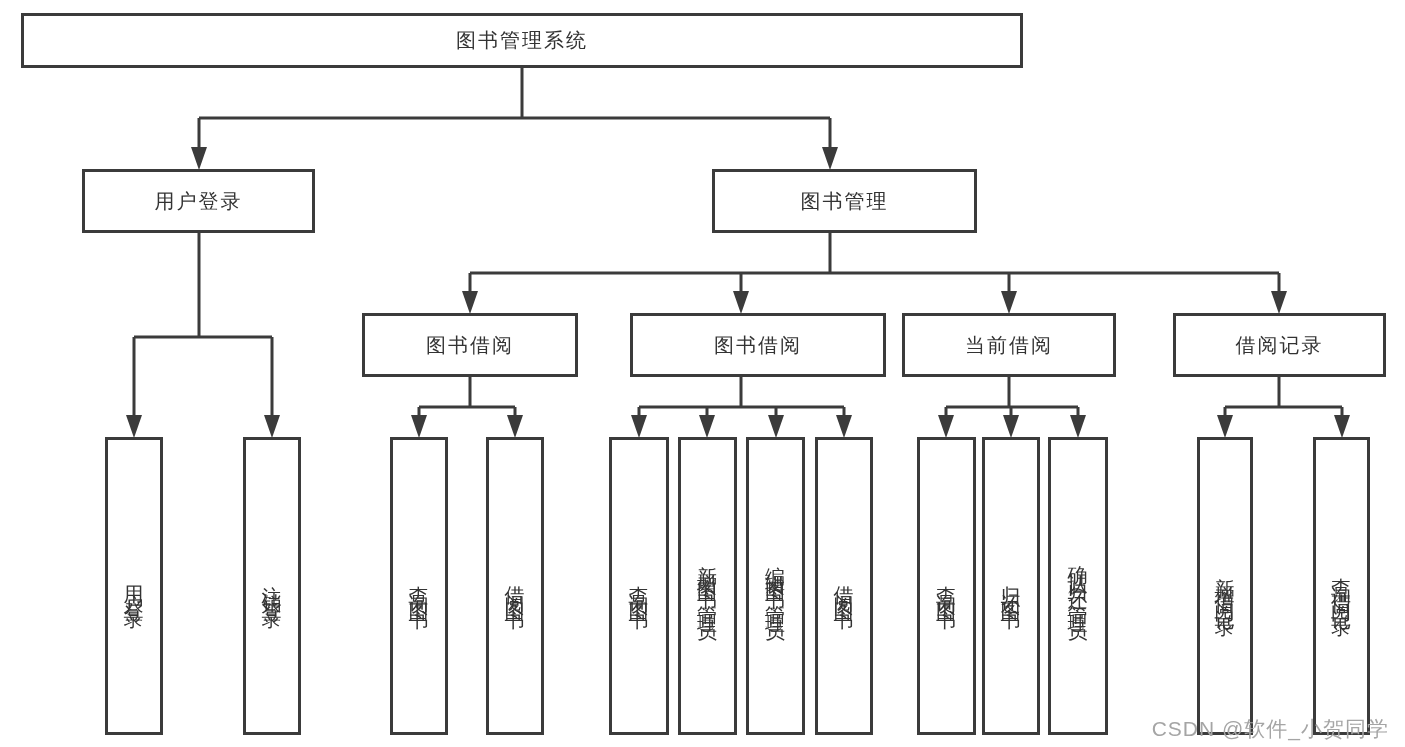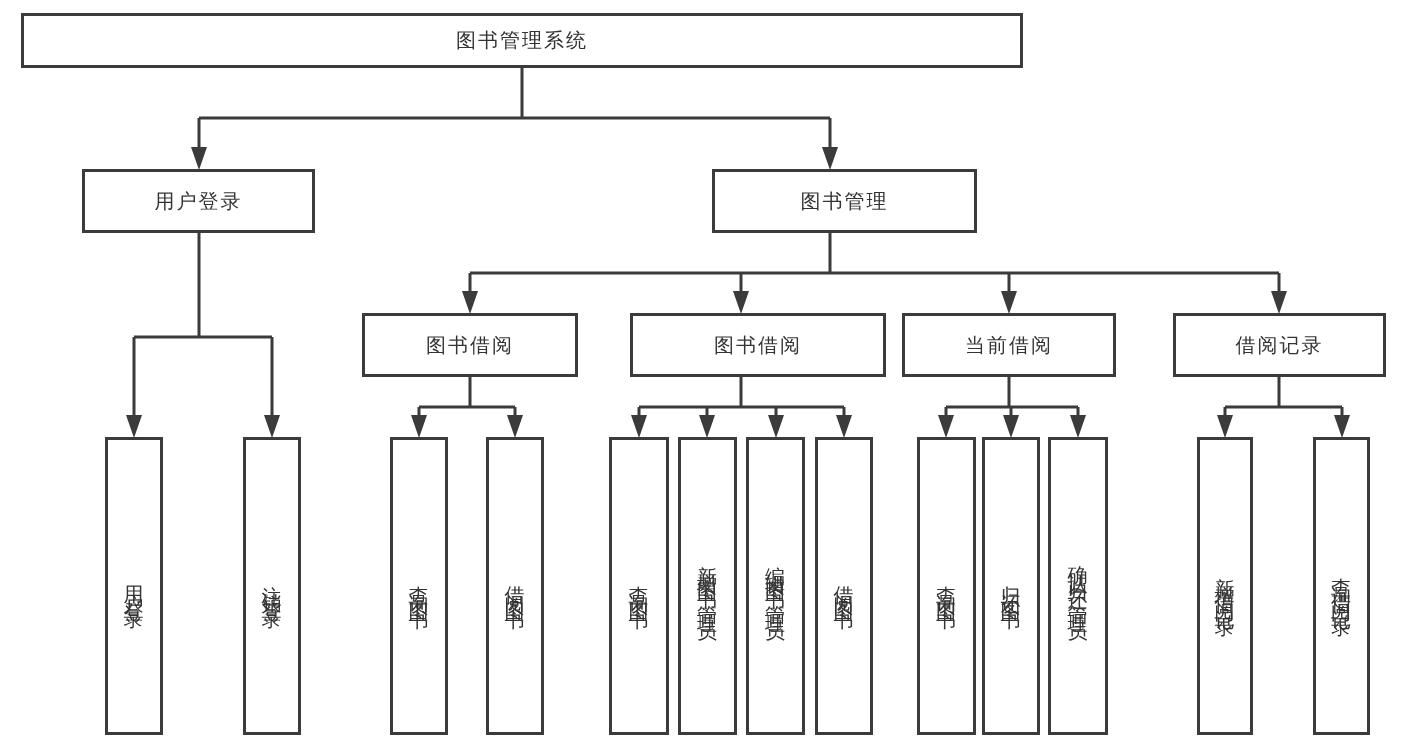--- a/index.html
+++ b/index.html
@@ -130,14 +130,15 @@
   <div class="vbox" style="left:746px; top:437px; width:59px; height:298px;">编辑图书（管理员）</div>
   <div class="vbox" style="left:815px; top:437px; width:58px; height:298px;">借阅图书</div>
 
   <div class="vbox" style="left:917px; top:437px; width:59px; height:298px;">查询图书</div>
   <div class="vbox" style="left:982px; top:437px; width:58px; height:298px;">归还图书</div>
   <div class="vbox" style="left:1048px; top:437px; width:60px; height:298px;">确认归还（管理员）</div>
 
   <div class="vbox" style="left:1197px; top:437px; width:56px; height:298px;">新增借阅记录</div>
   <div class="vbox" style="left:1313px; top:437px; width:57px; height:298px;">查询借阅记录</div>
 
+  <div class="watermark">CSDN @软件_小贺同学</div>
 
 </div>
 
 </body></html>

